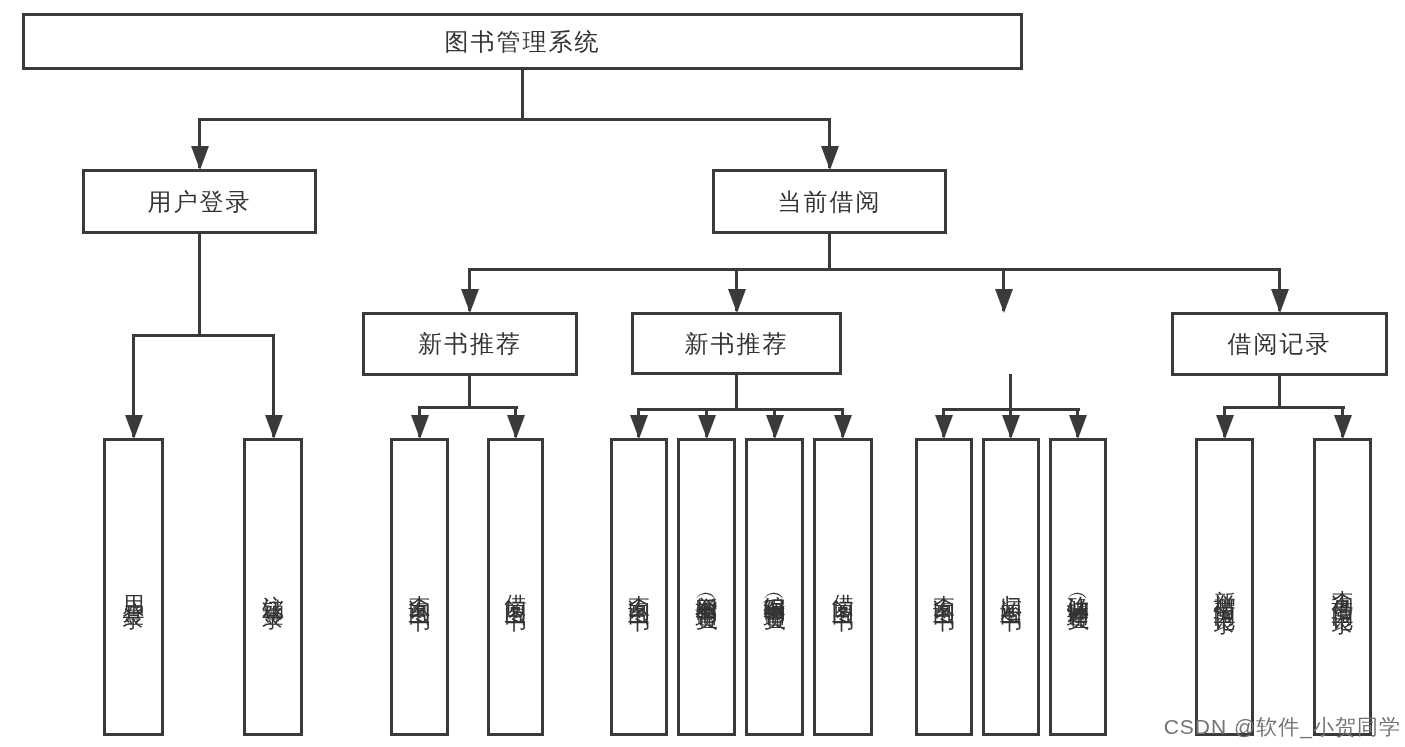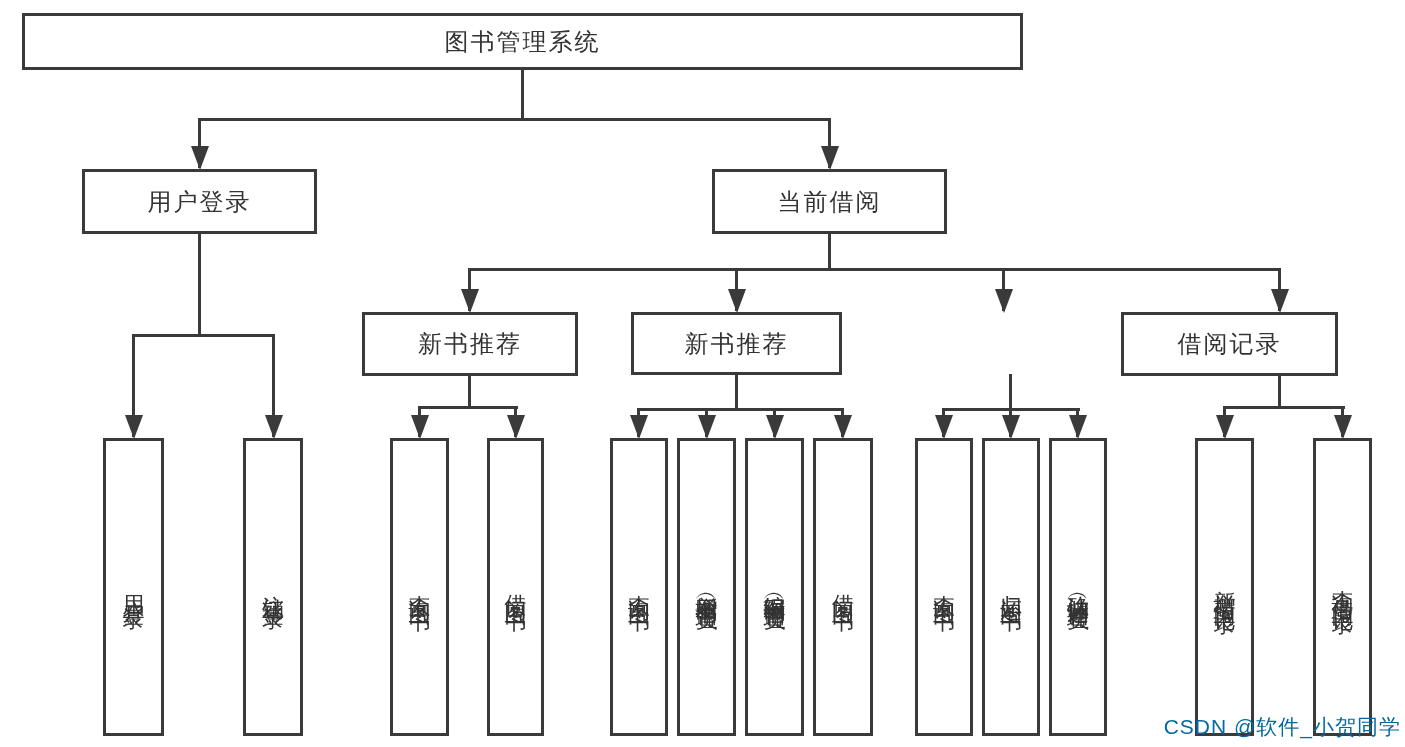--- a/index.html
+++ b/index.html
@@ -19,21 +19,21 @@
     font-size:22px;letter-spacing:5px;line-height:1;white-space:nowrap;
   }
   .leaf.long span{letter-spacing:2px;}
   
   #b-root{left:22px;top:13px;width:1001px;height:57px;}
   #b-userlogin{left:82px;top:169px;width:235px;height:65px;}
   #b-bookmgmt{left:712px;top:169px;width:235px;height:65px;}
   #b-newbookrec{left:362px;top:312px;width:216px;height:64px;}
   #b-bookborrow{left:631px;top:312px;width:211px;height:63px;}
   #b-currentborrow{left:895px;top:312px;width:218px;height:63px;}
-  #b-borrowrecord{left:1121px;top:312px;width:217px;height:64px;}
+  #b-borrowrecord{left:1171px;top:312px;width:217px;height:64px;}
   #l-userlogin{left:103px;top:438px;width:61px;height:298px;}
   #l-logout{left:243px;top:438px;width:60px;height:298px;}
   #l-nbr-query{left:390px;top:438px;width:59px;height:298px;}
   #l-nbr-borrow{left:487px;top:438px;width:57px;height:298px;}
   #l-bb-query{left:610px;top:438px;width:58px;height:298px;}
   #l-bb-add{left:677px;top:438px;width:59px;height:298px;}
   #l-bb-edit{left:745px;top:438px;width:59px;height:298px;}
   #l-bb-borrow{left:813px;top:438px;width:60px;height:298px;}
   #l-cb-query{left:915px;top:438px;width:58px;height:298px;}
   #l-cb-return{left:982px;top:438px;width:58px;height:298px;}
@@ -84,21 +84,21 @@
   #a-cb-query{left:942px;top:408px;height:29px;}
   #a-cb-return{left:1009px;top:408px;height:29px;}
   #a-cb-confirm{left:1076px;top:408px;height:29px;}
   
   #c-br-stem{left:1278px;top:375px;height:33px;}
   #c-br-bar{left:1223px;top:406px;width:122px;}
   #a-br-add{left:1223px;top:406px;height:31px;}
   #a-br-query{left:1341px;top:406px;height:31px;}
   
   #watermark{
-    position:absolute;right:4px;bottom:6px;color:#0369a1;font-size:21px;
+    position:absolute;right:4px;bottom:6px;color:#737373;font-size:21px;
     letter-spacing:1px;white-space:nowrap;
   }
 </style>
 </head>
 <body>
 
 <div id="canvas">
 
   <div class="box hbox" id="b-root">
     <span>图书管理系统</span>

